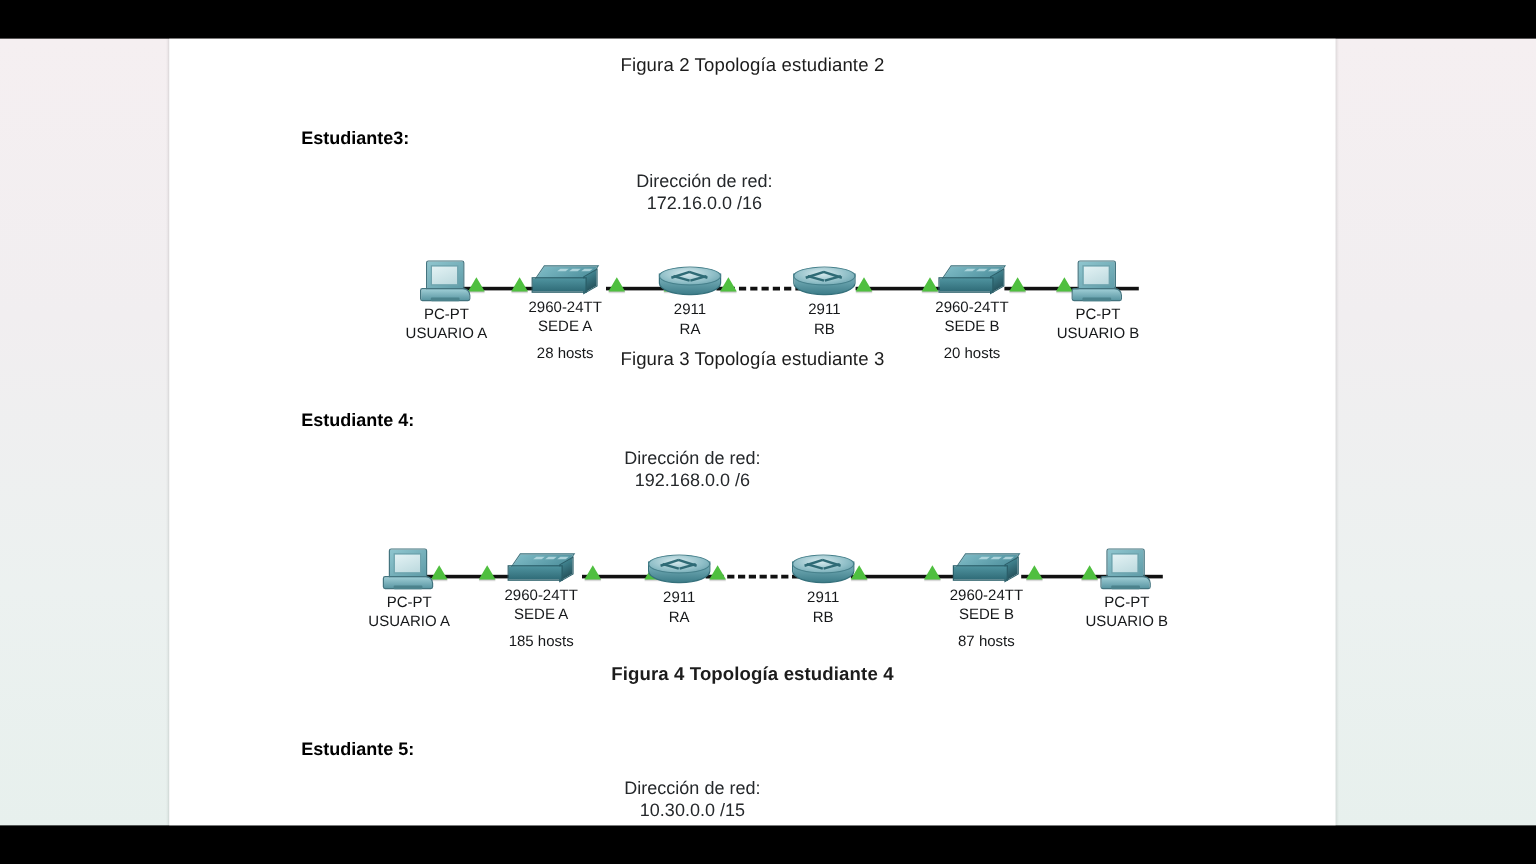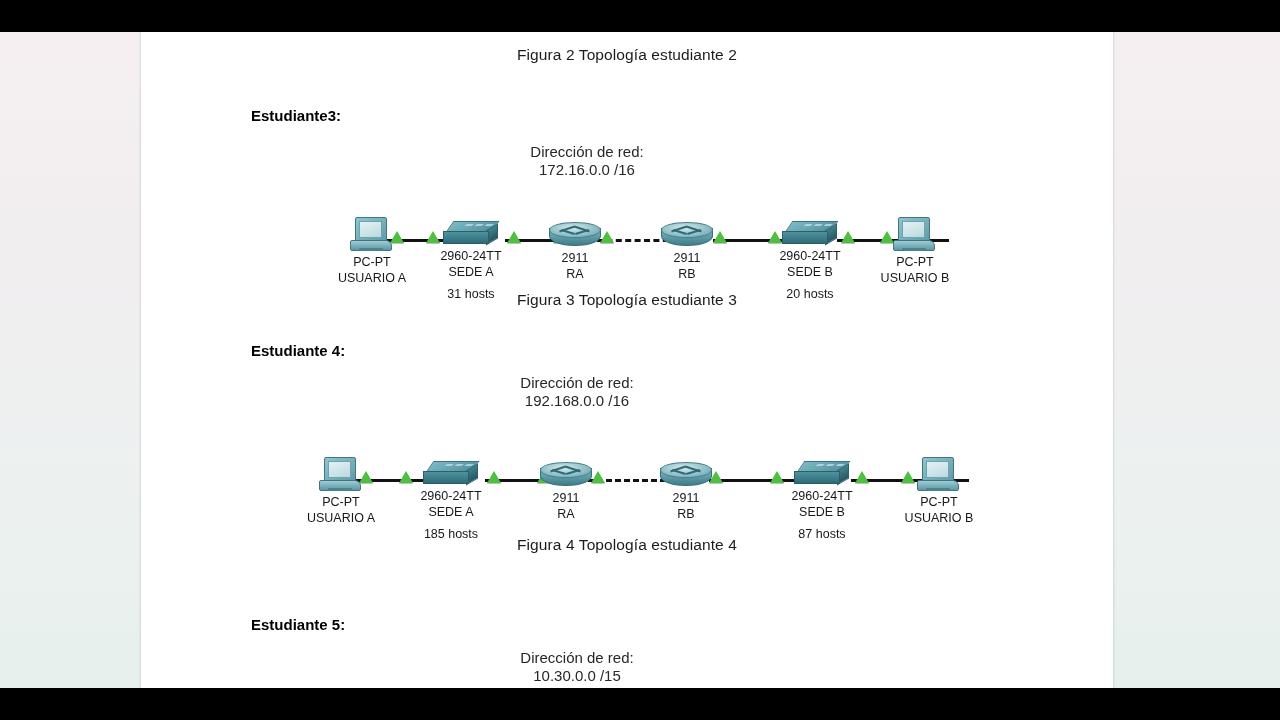--- a/index.html
+++ b/index.html
@@ -183,21 +183,21 @@
           <div class="top">
               <span class="p1"></span>
               <span class="p2"></span>
               <span class="p3"></span>
             </div>
           <div class="side"></div>
             <div class="front"></div>
         </div>
         <div class="lbl">2960-24TT</div>
         <div class="lbl">SEDE A</div>
-        <div class="hosts">31 hosts</div>
+        <div class="hosts">28 hosts</div>
       </div>
 
       <div class="node" style="left:379px;top:14px;width:110px;">
         <div class="rt">
           <div class="body"></div>
             <div class="cap"></div>
           <div class="arr a1"></div>
             <div class="arr a2"></div>
             <div class="arr a3"></div>
             <div class="arr a4"></div>
@@ -246,21 +246,21 @@
         <div class="lbl">USUARIO B</div>
       </div>
     </div>
 
     <div class="caption" style="top:259px;">Figura 3 Topología estudiante 3</div>
 
     <div class="student" style="top:310px;">Estudiante 4:</div>
 
     <div class="netaddr" style="left:341px;top:342px;width:190px;">
       <div>Dirección de red:</div>
-      <div>192.168.0.0 /16</div>
+      <div>192.168.0.0 /6</div>
     </div>
 
     <div class="topo" style="left:0px;top:415px;width:972px;">
 
       <div class="wire" style="left:200px;top:32px;width:110px;"></div>
       <div class="wire" style="left:344px;top:32px;width:84px;"></div>
       <div class="wire dashed" style="left:447px;top:32px;width:105px;"></div>
       <div class="wire" style="left:568px;top:32px;width:112px;"></div>
       <div class="wire" style="left:710px;top:32px;width:118px;"></div>
 
@@ -349,21 +349,21 @@
               <div class="scr"></div>
             </div>
             <div class="base"></div>
             <div class="foot"></div>
         </div>
         <div class="lbl">PC-PT</div>
         <div class="lbl">USUARIO B</div>
       </div>
     </div>
 
-    <div class="caption" style="top:504px;">Figura 4 Topología estudiante 4</div>
+    <div class="caption" style="top:522px;font-weight:bold;">Figura 4 Topología estudiante 4</div>
 
     <div class="student" style="top:584px;">Estudiante 5:</div>
 
     <div class="netaddr" style="left:341px;top:617px;width:190px;">
       <div>Dirección de red:</div>
       <div>10.30.0.0 /15</div>
     </div>
 
   </div>
 

